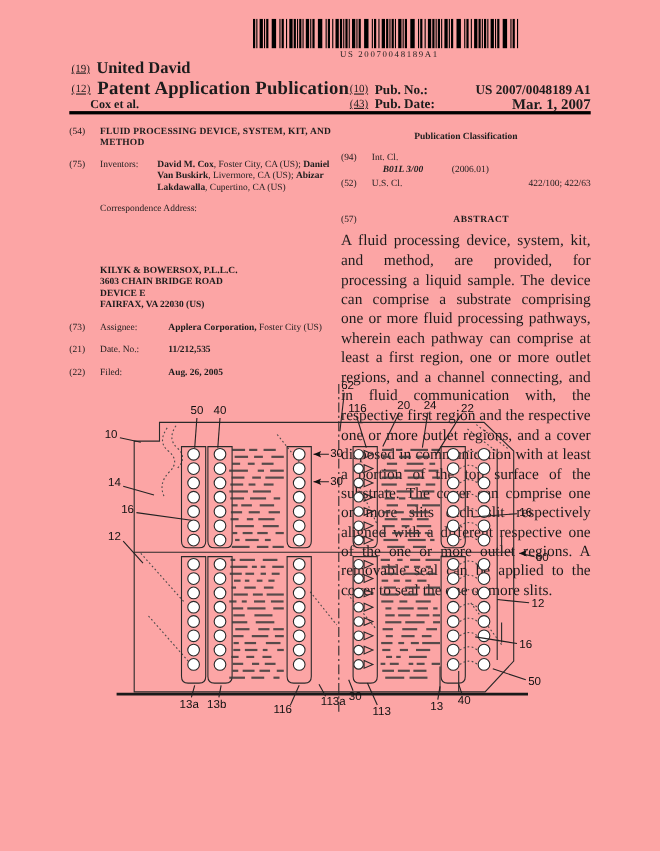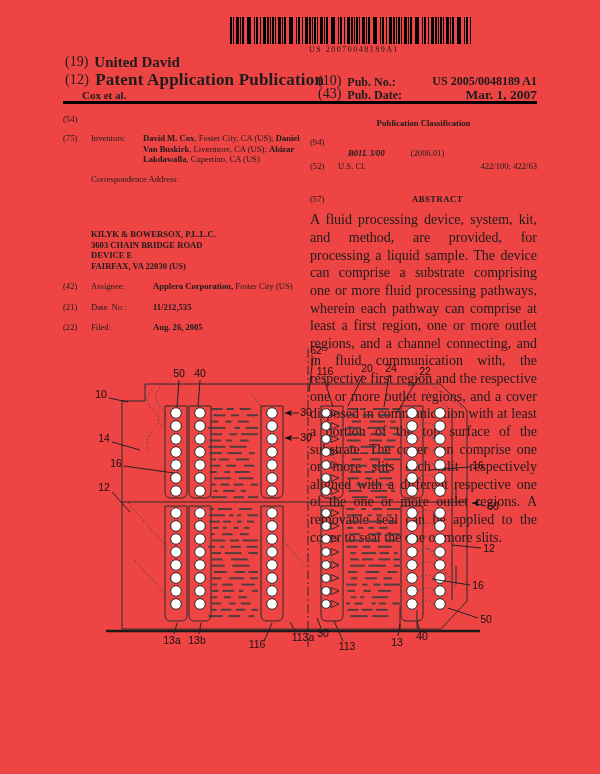--- a/index.html
+++ b/index.html
@@ -1,24 +1,24 @@
 <!DOCTYPE html>
 <html><head>
 <meta charset="utf-8">
 <style>
   html,body{margin:0;padding:0;background:#888;}
-  .page{position:relative;width:600px;height:774px;background:#ef4444;
+  .page{position:relative;width:600px;height:774px;background:#fca5a5;
         font-family:"Liberation Serif",serif;color:#1c1c1c;overflow:hidden;}
   .abs{position:absolute;}
   
   .barcode{left:230px;top:17px;width:248px;height:27px;white-space:nowrap;overflow:hidden;}
   .barcode-text{left:230px;top:45px;width:248px;text-align:center;font-size:8px;letter-spacing:1.5px;}
   .h-united{left:65px;top:54px;font-weight:bold;font-size:15px;}
   .h-kind{left:65px;top:70px;font-weight:bold;font-size:17px;letter-spacing:.2px;}
-  .paren{font-weight:normal;font-size:14px;position:relative;top:-1px;margin-right:6px;}
+  .paren{font-weight:normal;font-size:10px;position:relative;top:-1px;margin-right:6px;text-decoration:underline;}
   .h-authors{left:82px;top:89px;font-weight:bold;font-size:11px;}
   .h-pubno{left:318px;top:74px;width:219px;display:flex;justify-content:space-between;
            font-weight:bold;font-size:12px;}
   .h-pubdate{left:318px;top:87px;width:219px;display:flex;justify-content:space-between;
            font-weight:bold;font-size:12px;}
   .h-pubdate .val{font-size:13.5px;}
   .rule{left:63px;top:101px;width:474px;height:2.5px;background:#000;}
   
   .col-l{left:63px;top:114px;width:240px;font-size:8.6px;line-height:1.22;}
   .col-r{left:310px;top:118px;width:227px;font-size:8.6px;line-height:1.22;}
@@ -63,52 +63,53 @@
   <div class="abs h-united">
     <span class="paren">(19)</span><span>United David</span>
   </div>
   <div class="abs h-kind">
     <span class="paren">(12)</span><span>Patent Application Publication</span>
   </div>
   <div class="abs h-authors">Cox et al.</div>
 
   <div class="abs h-pubno">
     <span><span class="paren">(10)</span><span>Pub. No.:</span></span>
-    <span class="val">US 2005/0048189 A1</span>
+    <span class="val">US 2007/0048189 A1</span>
   </div>
   <div class="abs h-pubdate">
     <span><span class="paren">(43)</span><span>Pub. Date:</span></span>
     <span class="val">Mar. 1, 2007</span>
   </div>
 
   <div class="abs rule"></div>
 
   <div class="abs col-l">
     <div class="row">
       <span class="num">(54)</span>
+      <span class="title-val">FLUID PROCESSING DEVICE, SYSTEM, KIT, AND METHOD</span>
     </div>
 
     <div class="row3">
       <span class="num">(75)</span>
       <span>Inventors:</span>
       <span><b>David M. Cox</b>, Foster City, CA (US); <b>Daniel Van Buskirk</b>, Livermore, CA (US); <b>Abizar Lakdawalla</b>, Cupertino, CA (US)</span>
     </div>
 
     <div class="corr">
       <div>Correspondence Address:</div>
       <div class="lines">
           <div>KILYK &amp; BOWERSOX, P.L.L.C.</div>
           <div>3603 CHAIN BRIDGE ROAD</div>
           <div>DEVICE E</div>
           <div>FAIRFAX, VA 22030 (US)</div>
         </div>
     </div>
 
     <div class="kv">
-      <span class="num">(42)</span>
+      <span class="num">(73)</span>
       <span>Assignee:</span>
       <span><b>Applera Corporation,</b><span> Foster City (US)</span></span>
     </div>
 
     <div class="kv">
       <span class="num">(21)</span>
       <span>Date. No.:</span>
       <span class="bold">11/212,535</span>
     </div>
 
@@ -117,20 +118,21 @@
       <span>Filed:</span>
       <span class="bold">Aug. 26, 2005</span>
     </div>
   </div>
 
   <div class="abs col-r">
     <div class="class-hdr">Publication Classification</div>
 
     <div class="intcl">
       <span class="num">(94)</span>
+      <span>Int. Cl.</span>
     </div>
     <div class="intcl">
       <span></span>
       <span class="intcl-class">
         <span>B01L  3/00</span>
         <span class="yr">(2006.01)</span>
       </span>
     </div>
 
     <div class="uscl">

